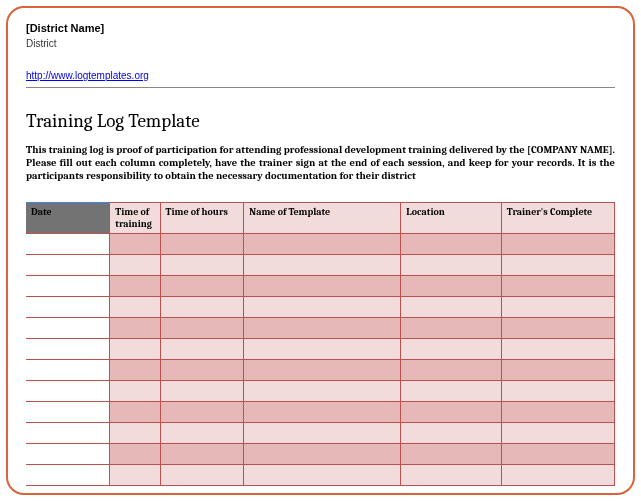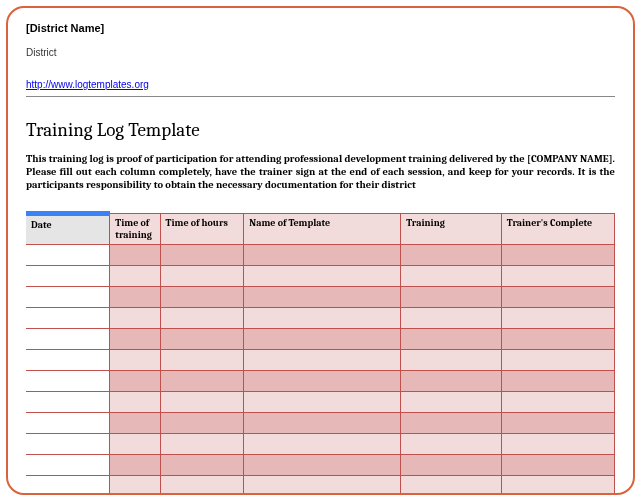--- a/index.html
+++ b/index.html
@@ -21,21 +21,21 @@
   .header-name {
     font-family: Arial, Helvetica, sans-serif;
     font-weight: bold;
     font-size: 11px;
     color: #000;
   }
   .header-district {
     font-family: Arial, Helvetica, sans-serif;
     font-size: 10px;
     color: #333;
-    margin-top: 13px;
+    margin-top: 4px;
   }
   .header-link {
     font-family: Arial, Helvetica, sans-serif;
     font-size: 10px;
     margin-top: 21px;
     display: inline-block;
     color: #0000ee;
     text-decoration: underline;
     cursor: pointer;
   }
@@ -73,24 +73,24 @@
     vertical-align: top;
     color: #000;
     height: 28px;
   }
   table.log td {
     height: 21px;
     padding: 0;
   }
   
   .col-date-head {
-    border-top: 5px solid #3b82f6;
+    border-top: 1px solid #3b82f6;
     border-bottom: 1px solid #c0504d;
     border-right: none;
-    background: #e5e5e5;
+    background: #737373;
   }
   .col-date-cell {
     border-bottom: 1px solid #c0504d;
     background: #fff;
   }
   
   .shaded-head {
     background: #f2dcdb;
     border: 1px solid #c0504d;
   }
@@ -122,21 +122,21 @@
 
   <p class="intro">This training log is proof of participation for attending professional development training delivered by the [COMPANY NAME]. Please fill out each column completely, have the trainer sign at the end of each session, and keep for your records. It is the participants responsibility to obtain the necessary documentation for their district</p>
 
   <table class="log">
     <thead>
       <tr>
         <th class="col-date-head w-date">Date</th>
         <th class="shaded-head w-time">Time of training</th>
         <th class="shaded-head w-total">Time of hours</th>
         <th class="shaded-head w-name">Name of Template</th>
-        <th class="shaded-head w-loc">Training</th>
+        <th class="shaded-head w-loc">Location</th>
         <th class="shaded-head w-sig">Trainer's Complete</th>
       </tr>
     </thead>
     <tbody id="log-body">
         <tr class="row-dark">
           <td class="col-date-cell w-date"></td>
           <td class="shaded-cell w-time"></td>
           <td class="shaded-cell w-total"></td>
           <td class="shaded-cell w-name"></td>
           <td class="shaded-cell w-loc"></td>

